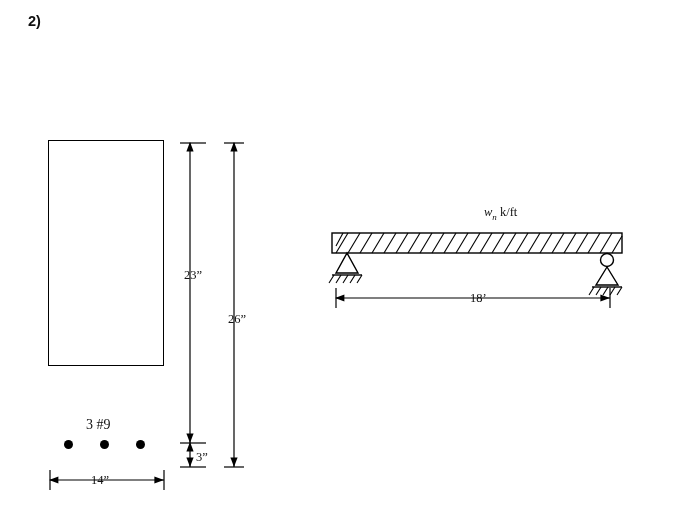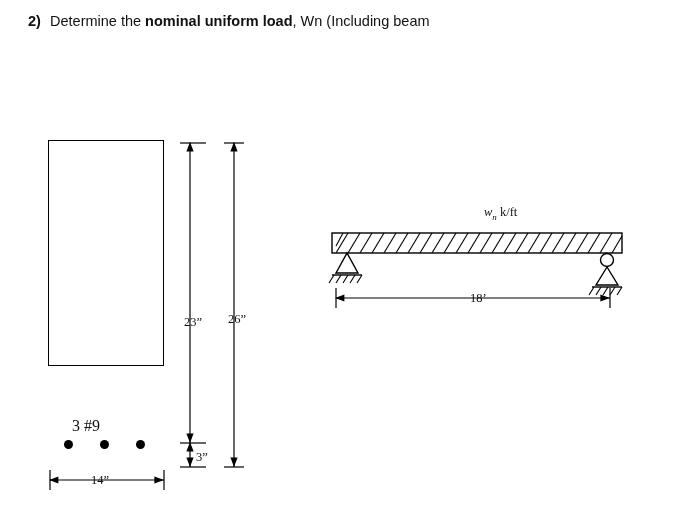--- a/index.html
+++ b/index.html
@@ -70,34 +70,34 @@
     height: 9px;
     border-radius: 50%;
     background: #000;
   }
   #bar1 { left: 64px; top: 315px; }
   #bar2 { left: 100px; top: 315px; }
   #bar3 { left: 136px; top: 315px; }
 
   #bars-label {
     position: absolute;
-    left: 72px;
+    left: 86px;
     top: 292px;
-    font-size: 16px;
+    font-size: 14px;
     font-family: "Liberation Serif", serif;
   }
 
   
   .dimtext {
     position: absolute;
     font-size: 12.5px;
     font-family: "Liberation Serif", serif;
     white-space: nowrap;
   }
-  #dim23 { left: 184px; top: 143px; margin-top: 47px; }
+  #dim23 { left: 184px; top: 143px; }
   #dim26 { left: 228px; top: 161px; margin-top: 26px; }
   #dim3  { left: 196px; top: 325px; }
   #dim14 { left: 91px;  top: 348px; }
 
   
   #wn-label {
     position: absolute;
     left: 484px;
     top: 80px;
     font-size: 12.5px;
@@ -119,23 +119,20 @@
 
   svg { position: absolute; left: 0; top: 0; overflow: visible; }
 </style>
 </head>
 <body>
 
 <div id="problem">
   <div class="p-row">
     <div class="p-num">2)</div>
     <div class="p-body">
-      <div class="line">
-        <span>Determine the </span><span class="b">nominal uniform load</span><span>, Wn (Including beam</span>
-      </div>
     </div>
   </div>
 </div>
 
 <div id="figures">
 
   <div id="xsection"></div>
 
   <div class="rebar" id="bar1"></div>
   <div class="rebar" id="bar2"></div>

